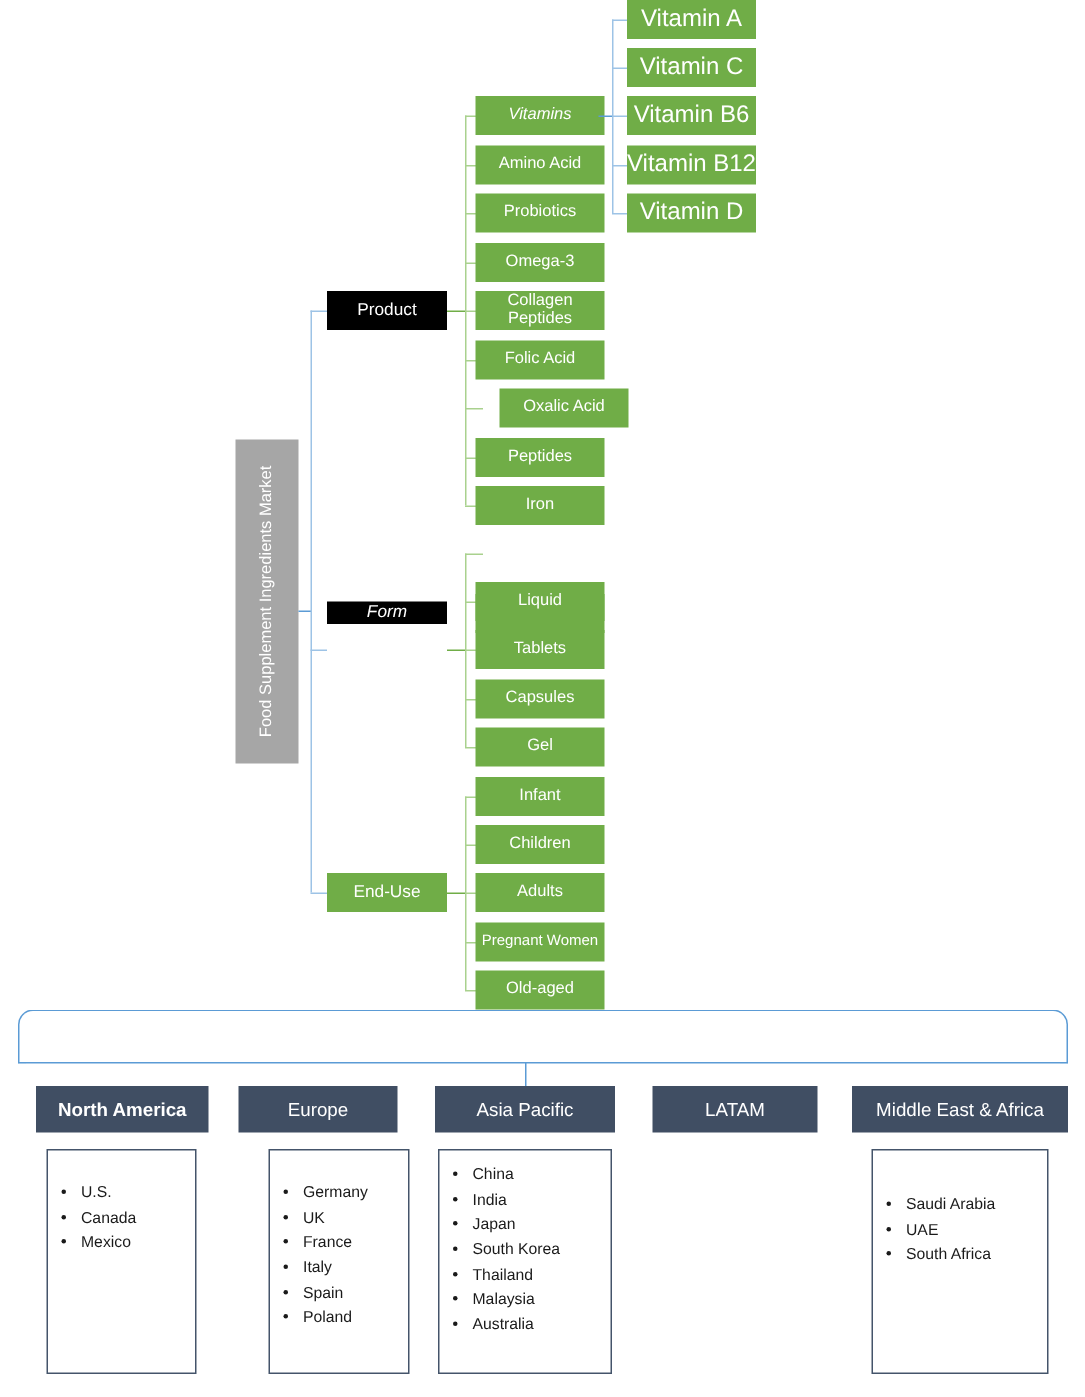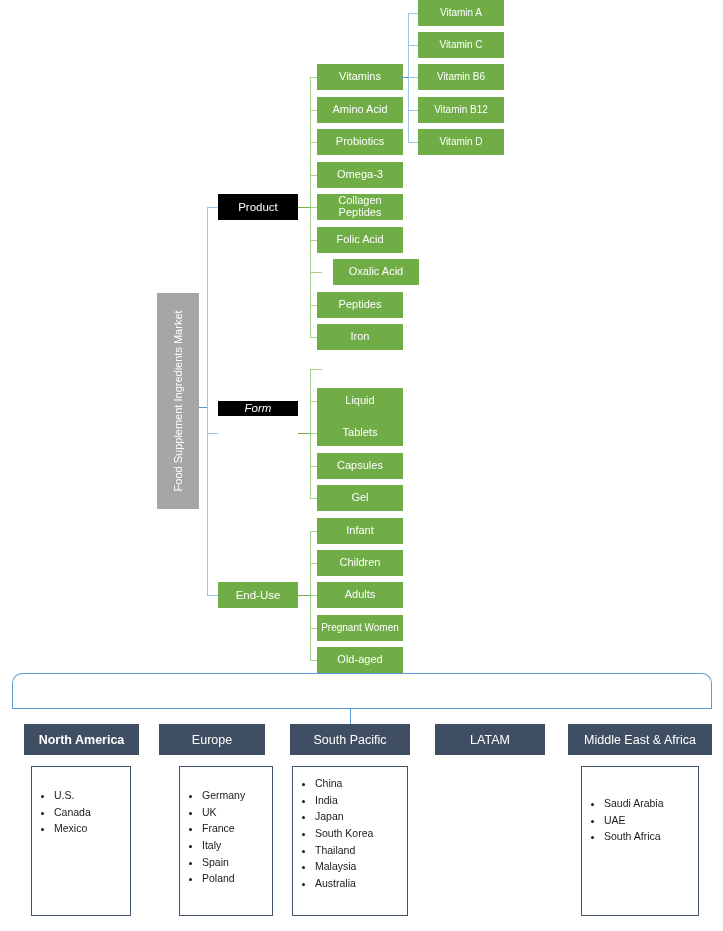--- a/index.html
+++ b/index.html
@@ -20,21 +20,21 @@
     color:#ffffff;
     line-height:1.08;
     box-sizing:border-box;
   }
   .green{background:#70AD47;}
   .blue {background:#000000;}
   .gray {background:#A6A6A6;}
 
   .lvl2{font-size:11.5px;}     
   .lvl3{font-size:11px;}       
-  .lvl4{font-size:10px;}     
+  .lvl4{font-size:16px;}     
 
   
   #root-node{
     left:157px;top:293px;width:42px;height:216px;
   }
   #root-label{
     transform:rotate(-90deg);
     white-space:nowrap;
     font-size:11px;
     color:#ffffff;
@@ -123,21 +123,21 @@
   <div class="ln h-green" style="left:310px;top:77px;width:12px;"></div>
   <div class="ln h-green" style="left:310px;top:110px;width:12px;"></div>
   <div class="ln h-green" style="left:310px;top:142px;width:12px;"></div>
   <div class="ln h-green" style="left:310px;top:175px;width:12px;"></div>
   <div class="ln h-green" style="left:310px;top:207px;width:12px;"></div>
   <div class="ln h-green" style="left:310px;top:240px;width:12px;"></div>
   <div class="ln h-green" style="left:310px;top:272px;width:12px;"></div>
   <div class="ln h-green" style="left:310px;top:305px;width:12px;"></div>
   <div class="ln h-green" style="left:310px;top:337px;width:12px;"></div>
 
-  <div class="node green lvl3" style="left:317px;top:64px;width:86px;height:26px;">
+  <div class="node green lvl3" style="left:317px;top:64px;width:86px;height:26px;font-style:italic;">
       <span>Vitamins</span>
     </div>
   <div class="node green lvl3" style="left:317px;top:97px;width:86px;height:26px;">
       <span>Amino Acid</span>
     </div>
   <div class="node green lvl3" style="left:317px;top:129px;width:86px;height:26px;">
       <span>Probiotics</span>
     </div>
   <div class="node green lvl3" style="left:317px;top:162px;width:86px;height:26px;">
       <span>Omega-3</span>
@@ -256,21 +256,21 @@
       <li>Germany</li>
       <li>UK</li>
       <li>France</li>
       <li>Italy</li>
       <li>Spain</li>
       <li>Poland</li>
     </ul>
   </div>
 
   <div class="region-header" style="left:290px;top:724px;width:120px;height:31px;">
-    <span>South Pacific</span>
+    <span>Asia Pacific</span>
   </div>
   <div class="region-body" style="left:292px;top:766px;width:116px;height:150px;padding-top:10px;">
     <ul>
       <li>China</li>
       <li>India</li>
       <li>Japan</li>
       <li>South Korea</li>
       <li>Thailand</li>
       <li>Malaysia</li>
       <li>Australia</li>

